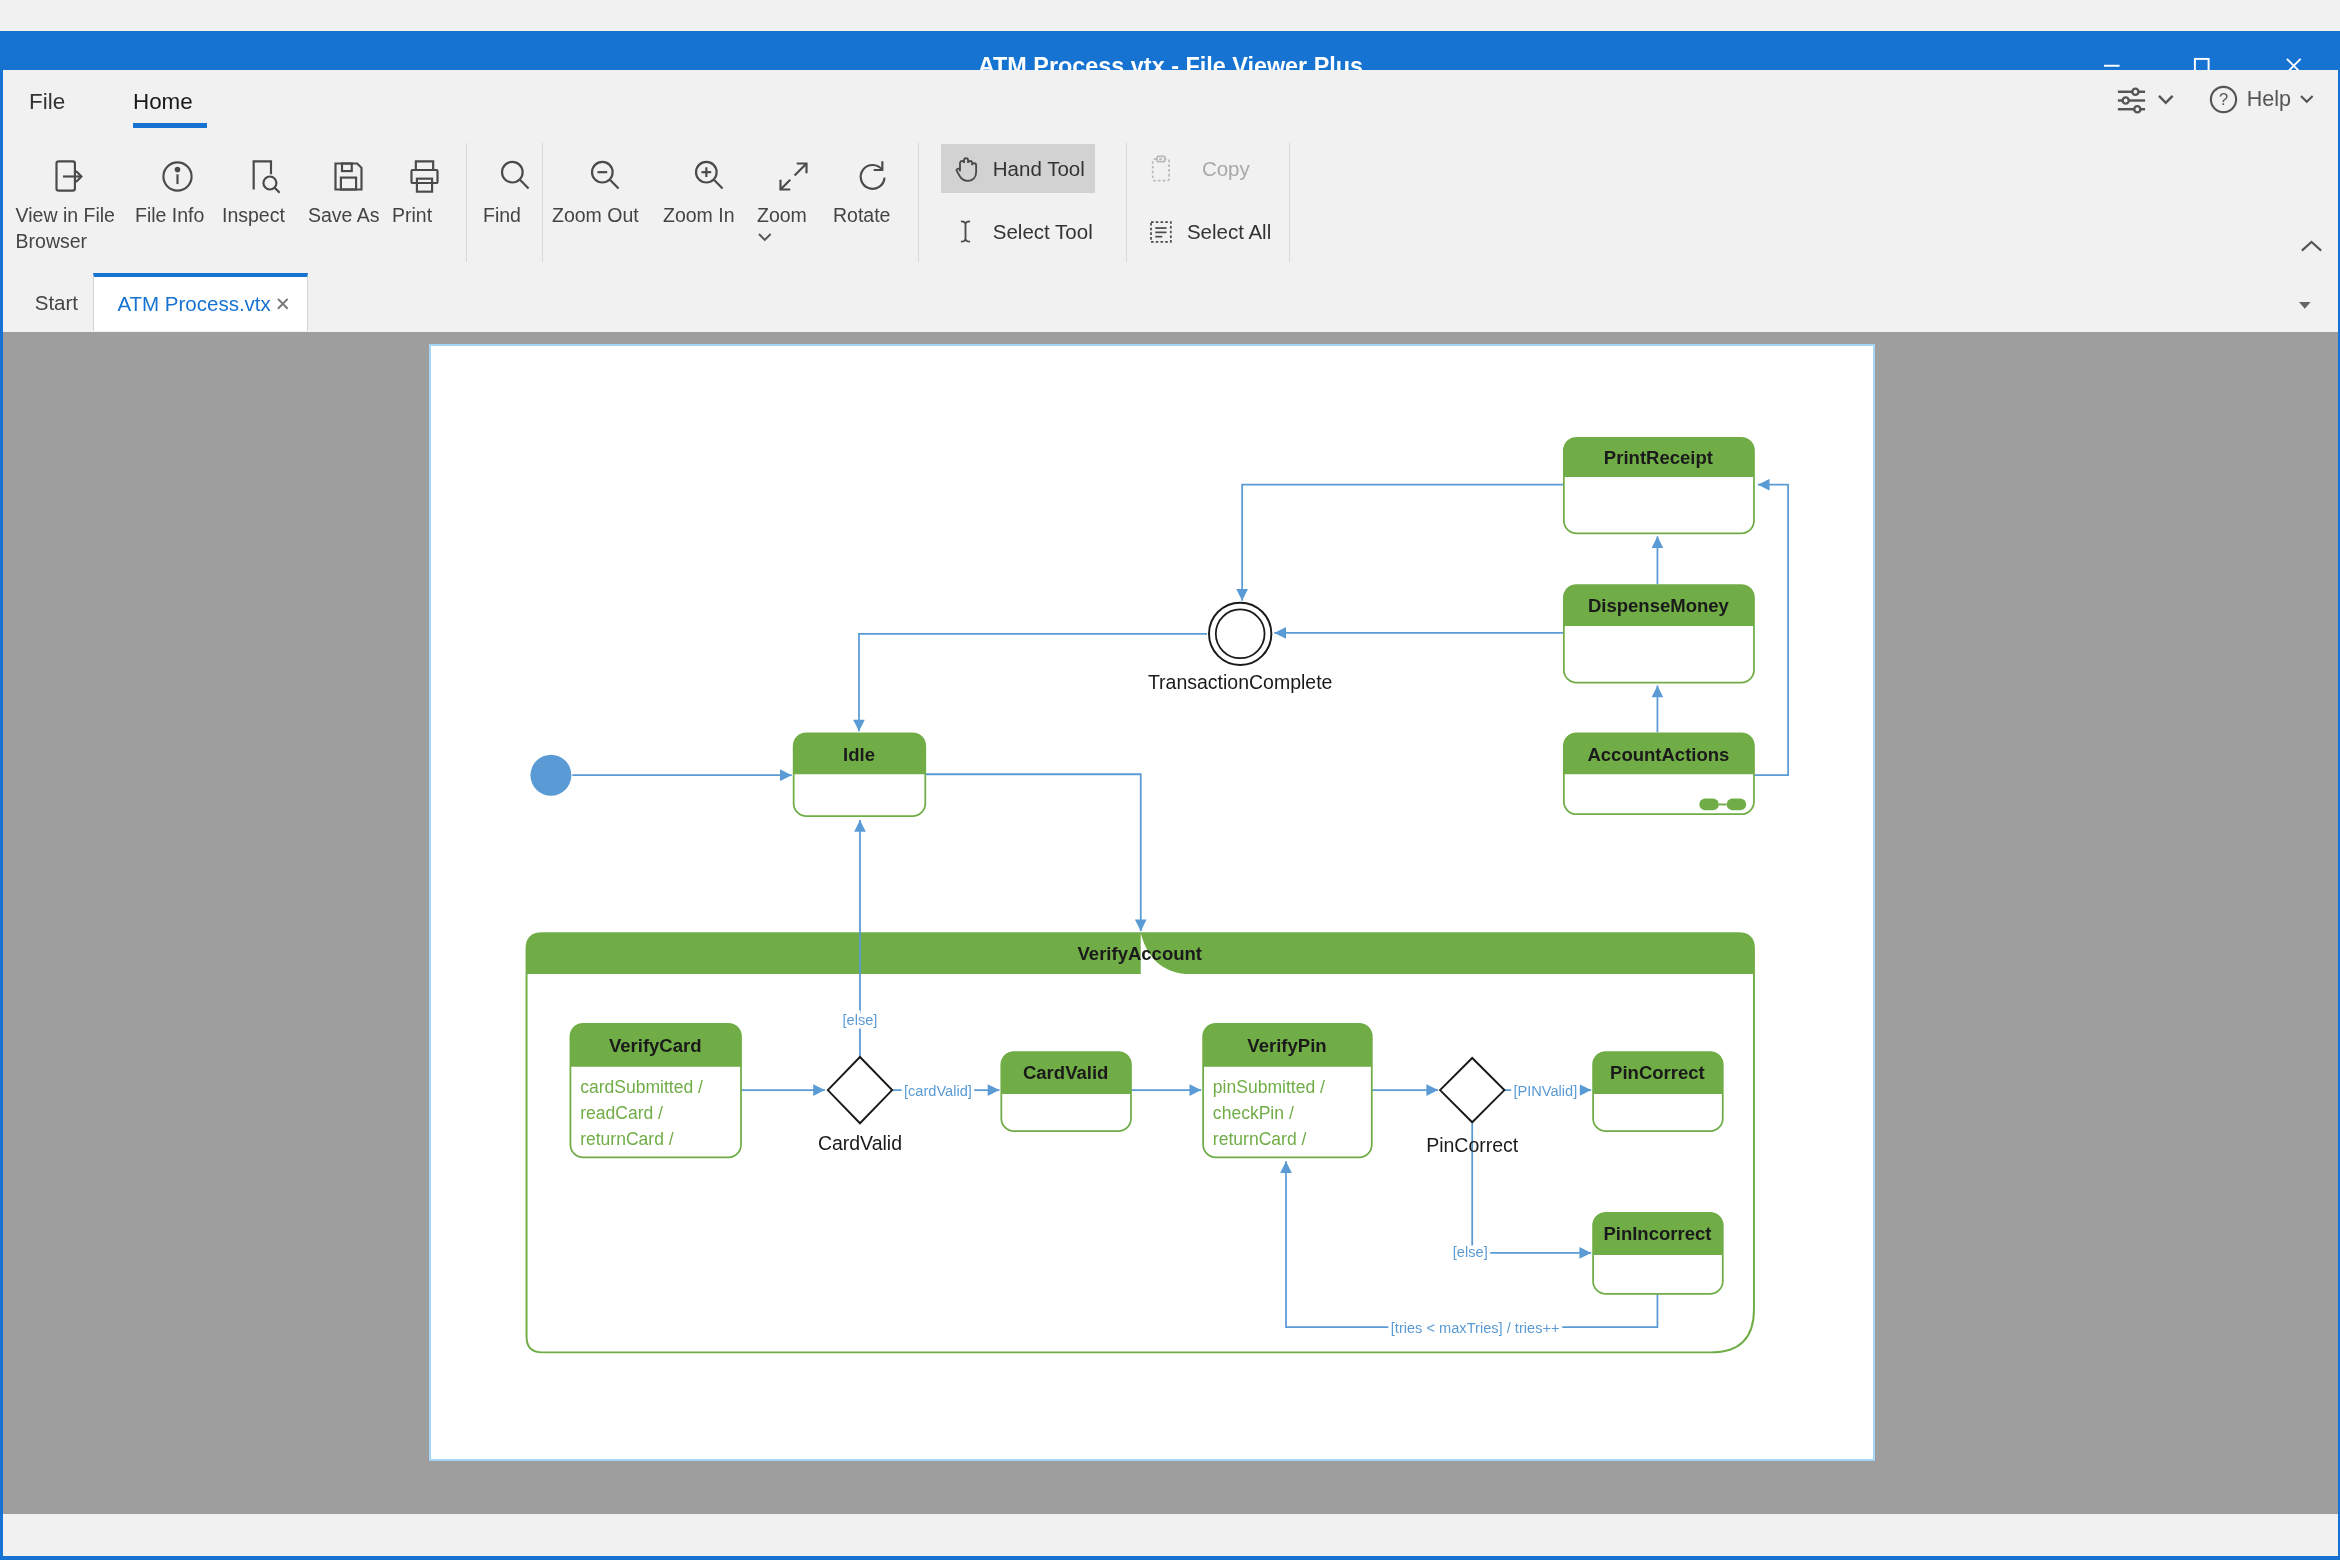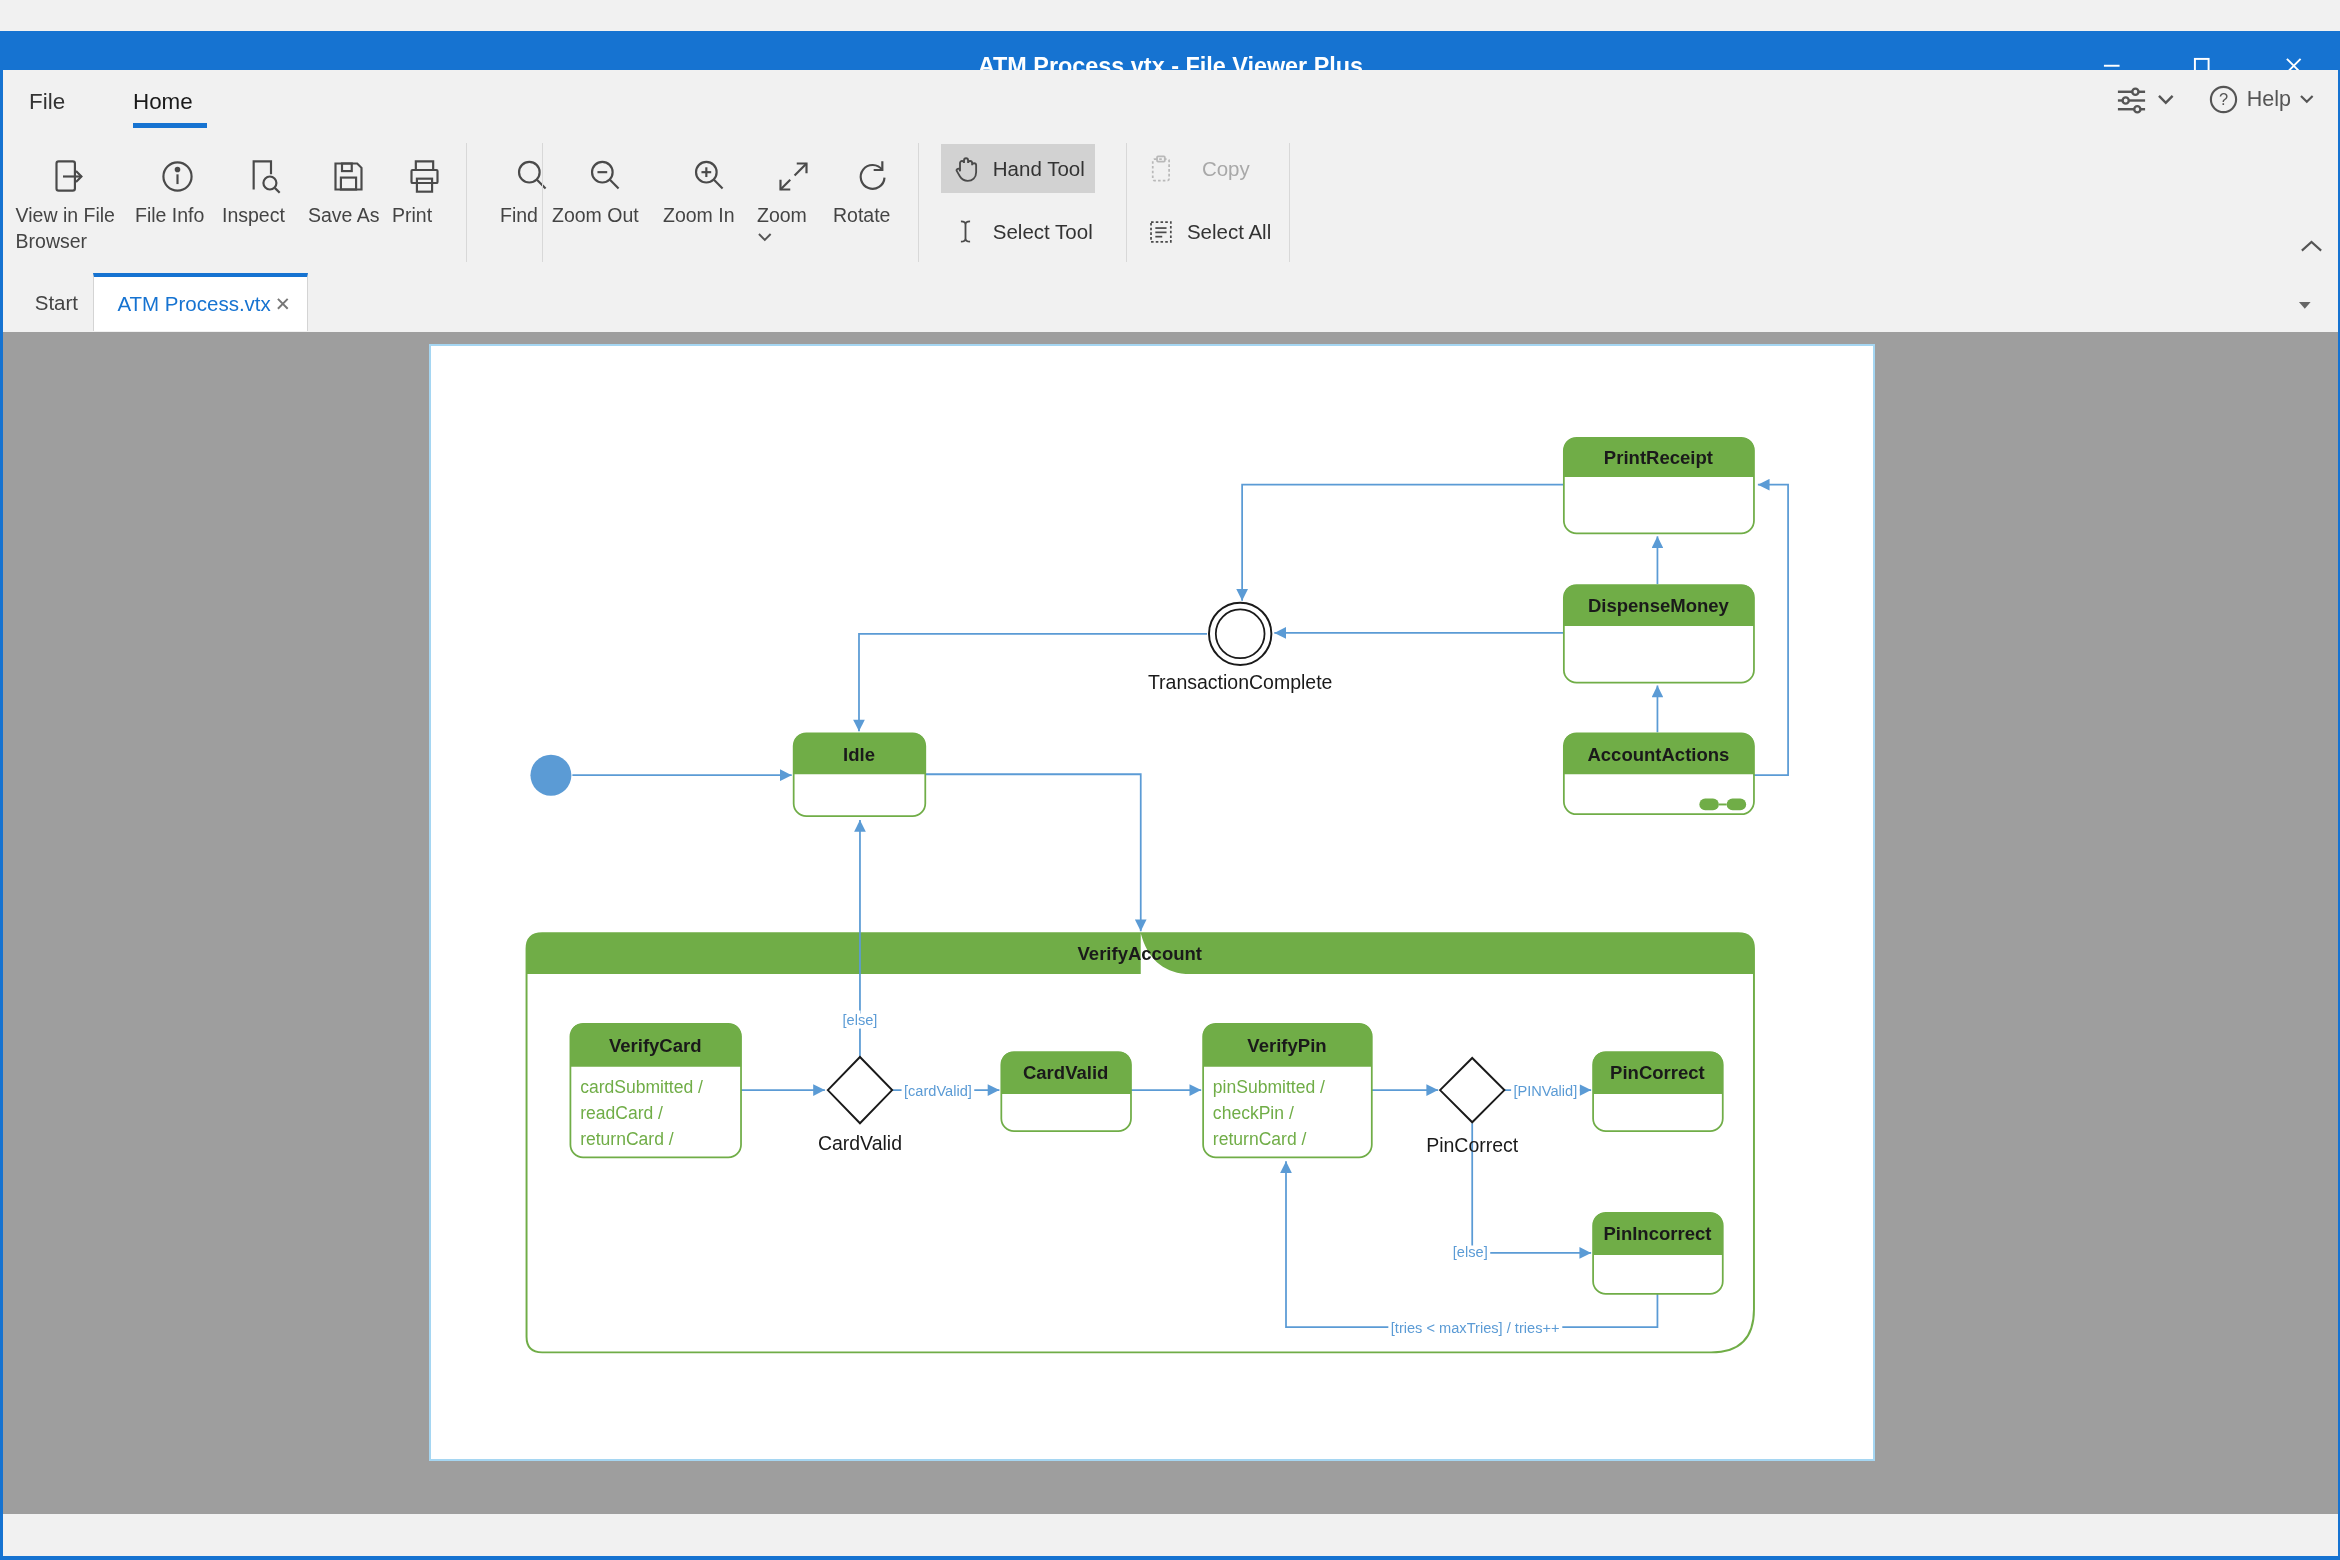--- a/index.html
+++ b/index.html
@@ -140,21 +140,21 @@
     <div class="tic">
         <svg width="39" height="39" viewBox="0 0 36 36" fill="none" stroke="#4a4a4a" stroke-width="2">
       <polyline points="10,12 10,4 26,4 26,12"></polyline>
           <rect x="6" y="12" width="24" height="12" rx="1"></rect>
           <rect x="11" y="20" width="14" height="12"></rect>
         </svg>
       </div>
     <div class="tlb">Print</div>
   </div>
   <div class="abs vdiv" style="left:466px"></div>
-  <div class="abs tb" style="left:500px;width:62px">
+  <div class="abs tb" style="left:483px;width:62px">
     <div class="tic">
         <svg width="39" height="39" viewBox="0 0 36 36" fill="none" stroke="#4a4a4a" stroke-width="2">
       <circle cx="16" cy="14" r="9.5"></circle>
           <line x1="23" y1="21" x2="31" y2="29"></line>
         </svg>
       </div>
     <div class="tlb">Find</div>
   </div>
   <div class="abs vdiv" style="left:542px"></div>
   <div class="abs tb" style="left:552px;width:105px">

